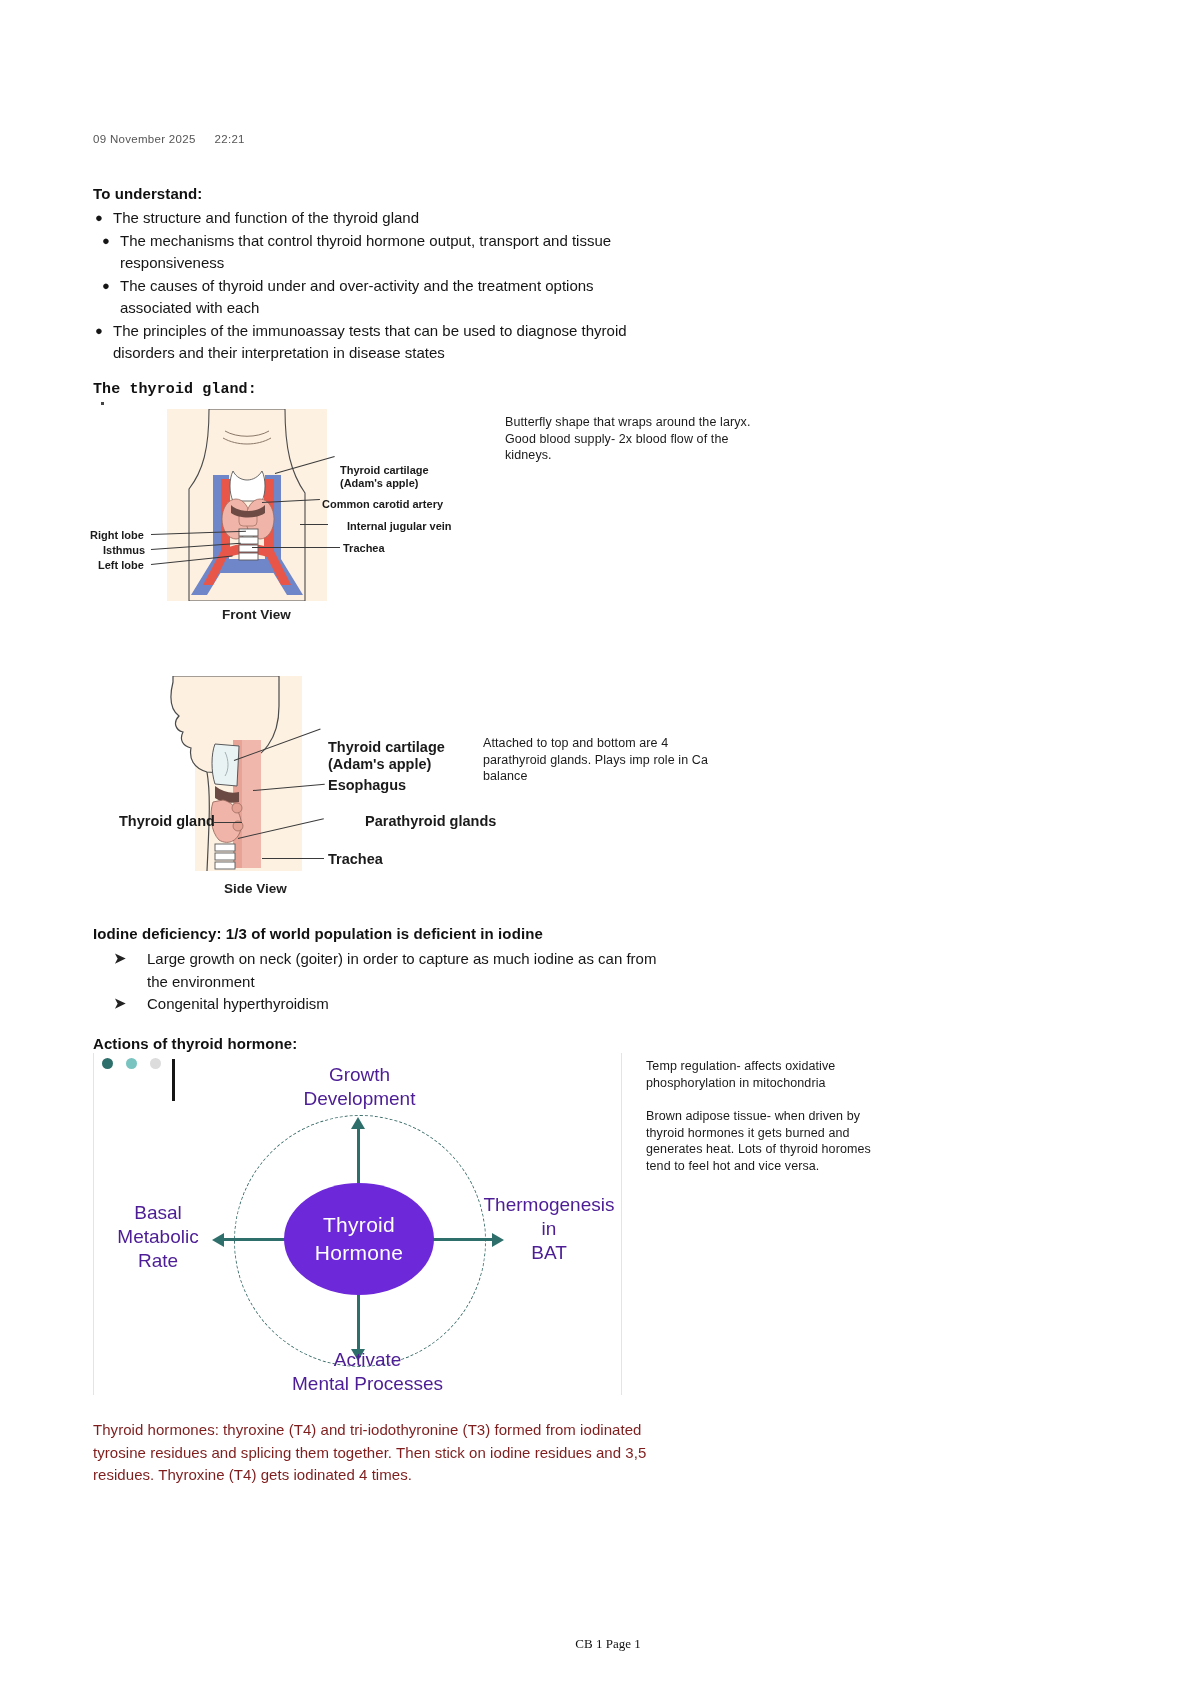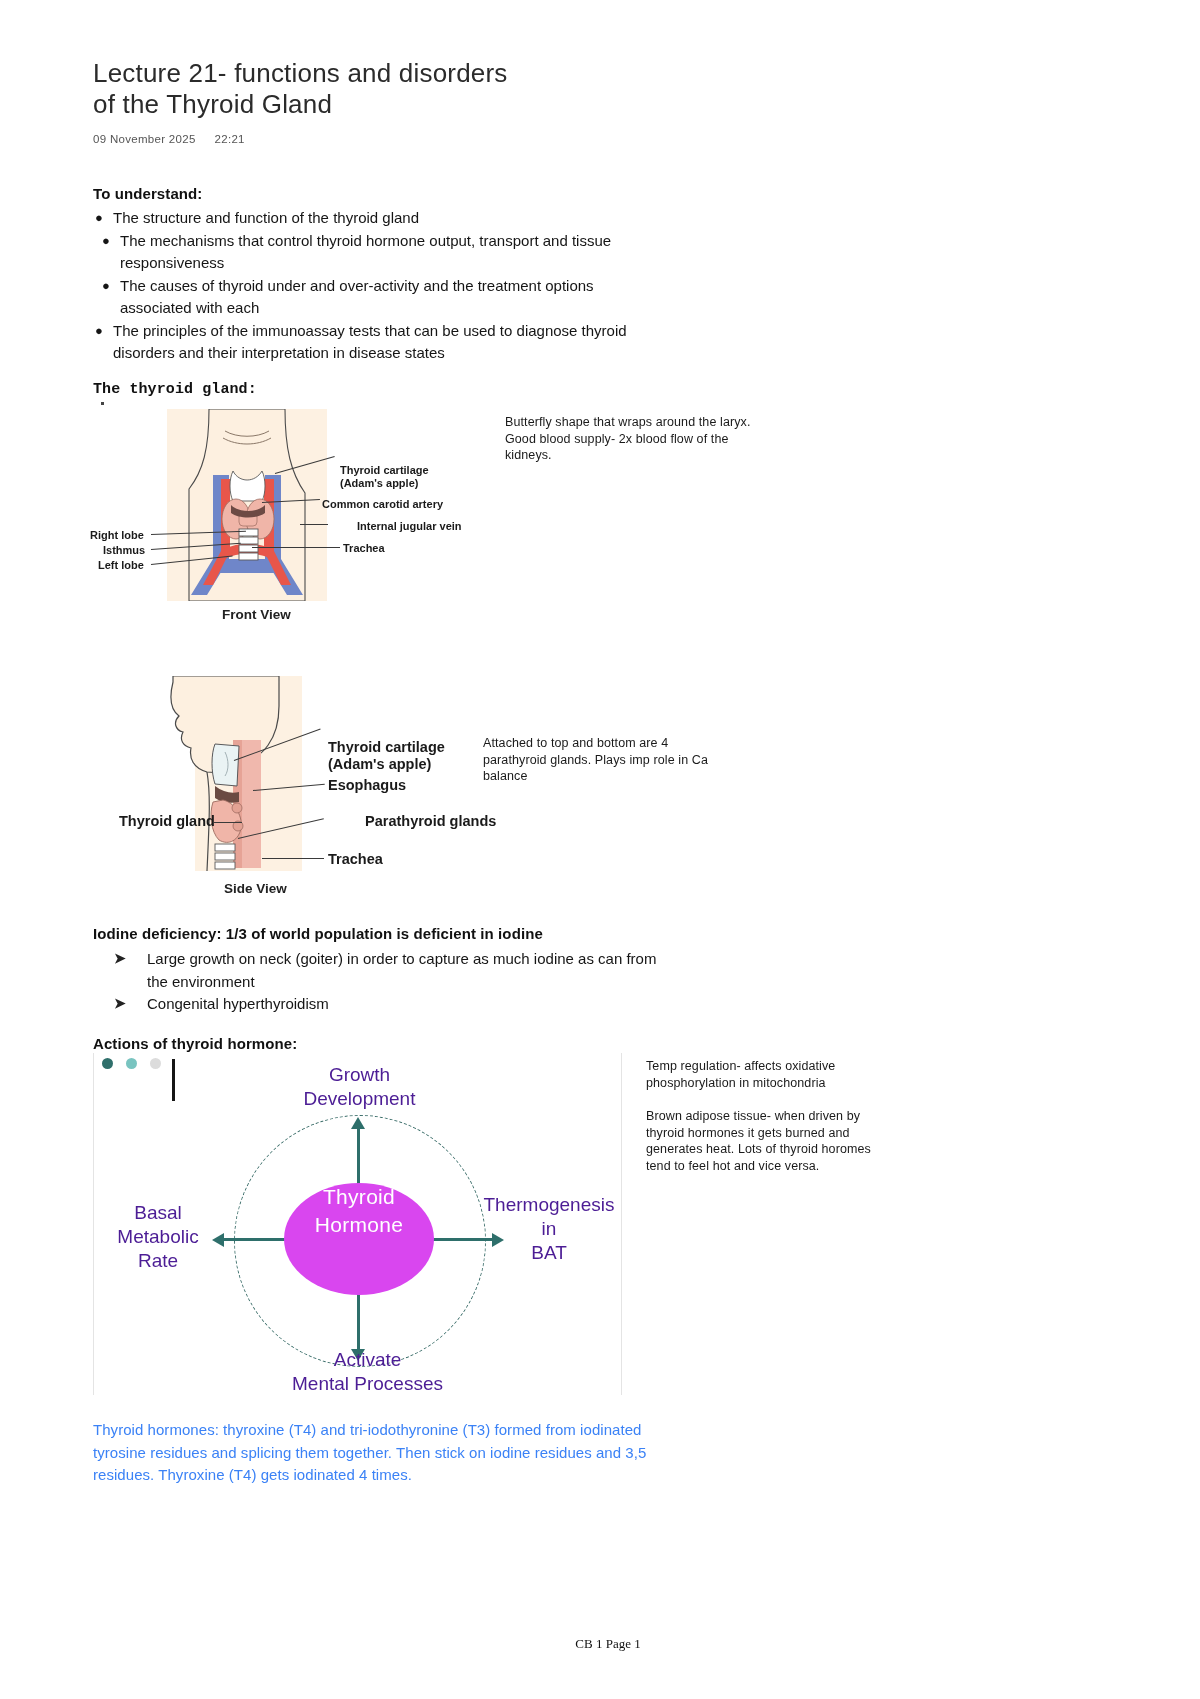--- a/index.html
+++ b/index.html
@@ -49,21 +49,21 @@
     position: absolute;
     font-weight: bold;
     font-size: 15px;
     color: #111;
     letter-spacing: 0.1px;
   }
   .body-text {
     position: absolute;
     font-size: 15px;
     line-height: 22.5px;
-    color: #3b82f6;
+    color: #7f1d1d;
     letter-spacing: 0.05px;
   }
   .bullets {
     position: absolute;
     left: 93px;
     font-size: 15px;
     line-height: 22.5px;
     color: #151515;
     width: 560px;
   }
@@ -181,27 +181,27 @@
     height: 250px;
     border: 1px dashed #3d6f6b;
     border-radius: 50%;
   }
   .hormone-ellipse {
     position: absolute;
     left: 190px;
     top: 130px;
     width: 150px;
     height: 112px;
-    background: #d946ef;
+    background: #6d28d9;
     border-radius: 50%;
     color: #ffffff;
     display: flex;
     flex-direction: column;
     align-items: center;
-    justify-content: flex-start;
+    justify-content: center;
     font-size: 21px;
     line-height: 28px;
     letter-spacing: 0.3px;
   }
   .wheel-label {
     position: absolute;
     font-size: 19px;
     line-height: 24px;
     color: #4c1d95;
     text-align: center;
@@ -221,24 +221,20 @@
     font-family: "Liberation Serif", serif;
     font-size: 13px;
     color: #111;
   }
 </style>
 </head>
 <body>
 
 <div class="page">
 
-  <div class="title">
-    <div>Lecture 21- functions and disorders</div>
-    <div>of the Thyroid Gland</div>
-  </div>
   <div class="meta">
     <span class="date">09 November 2025</span>
     <span class="time">22:21</span>
   </div>
 
   <div class="h-bold" style="left:93px; top:185px;">To understand:</div>
 
   <div class="bullets" style="top:207px;">
     <div class="li">
       <span class="dot">●</span>
@@ -291,21 +287,21 @@
         <rect x="72" y="144" width="19" height="7"></rect>
       </g>
     </svg>
   </div>
 
   <div class="fig-label" style="left:340px; top:464px;">
     <span>Thyroid cartilage</span><br>
     <span>(Adam's apple)</span>
   </div>
   <div class="fig-label" style="left:322px; top:498px;">Common carotid artery</div>
-  <div class="fig-label" style="left:340px; top:520px;padding-left:17px;">Internal jugular vein</div>
+  <div class="fig-label" style="left:330px; top:520px;padding-left:17px;">Internal jugular vein</div>
   <div class="fig-label" style="left:343px; top:542px;">Trachea</div>
 
   <div class="leader" style="left:275px; top:473px; width:62px; transform:rotate(-16deg); transform-origin:left center;"></div>
   <div class="leader" style="left:262px; top:502px; width:58px; transform:rotate(-3deg); transform-origin:left center;"></div>
   <div class="leader" style="left:300px; top:524px; width:28px;"></div>
   <div class="leader" style="left:252px; top:547px; width:88px;"></div>
 
   <div class="fig-label" style="left:90px; top:529px;">Right lobe</div>
   <div class="fig-label" style="left:103px; top:544px;">Isthmus</div>
   <div class="fig-label" style="left:98px; top:559px;">Left lobe</div>

